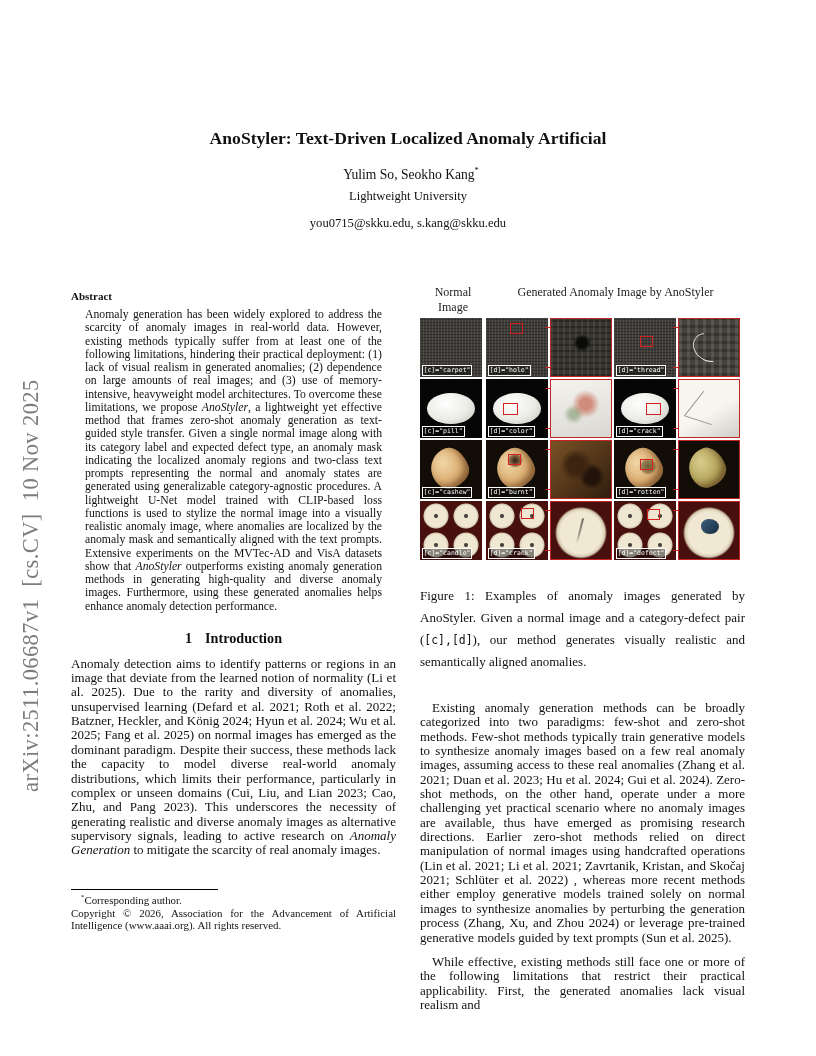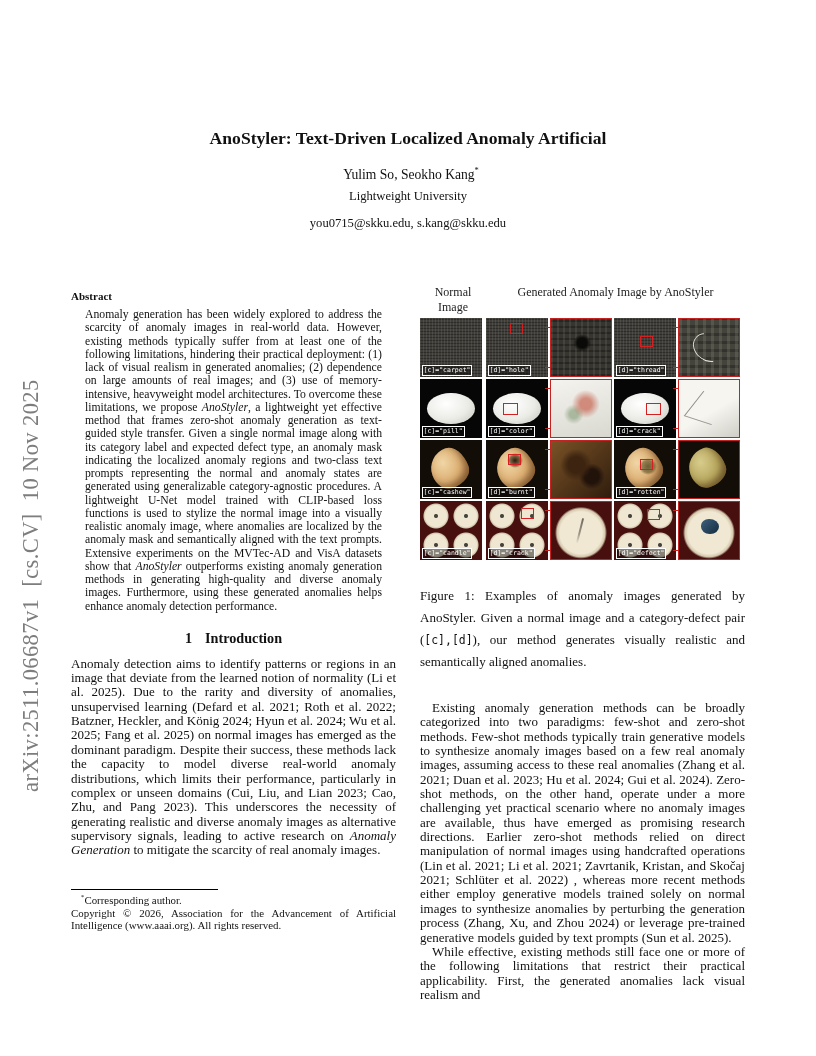--- a/index.html
+++ b/index.html
@@ -22,21 +22,21 @@
   .col { position:absolute; width:325px; }
   .col-left { left:71px; top:285px; }
   .col-right { left:420px; top:285px; }
 
   .abstract-heading { text-align:left; font-size:11px; font-weight:700; margin-top:5px; }
   .abstract-body { margin:6px 14px 0; font-size:11.7px; line-height:13.25px; text-align:justify; hyphens:auto; }
   .code-line { margin:12px 14px 0; font-size:11.9px; text-align:left; }
   .section-heading { text-align:center; font-size:14.2px; font-weight:700; margin-top:17px; }
   .secgap { display:inline-block; width:13px; }
   .body-par { margin-top:10px; font-size:13px; line-height:14.35px; text-align:justify; hyphens:auto; }
-  .col-right .body-par { margin-top:0; }
+  .col-right .body-par { margin-top:10px; }
   .body-par.indent { text-indent:12px; }
 
   .seg-normal { }
   .seg-italic { font-style:italic; }
   .seg-bold { font-weight:700; }
   .seg-mono { font-family:"DejaVu Sans Mono","Liberation Mono",monospace; font-size:.88em; }
   .seg-sup { vertical-align:super; font-size:.62em; line-height:0; }
 
   
   .figure1 { margin-bottom:28px; }

